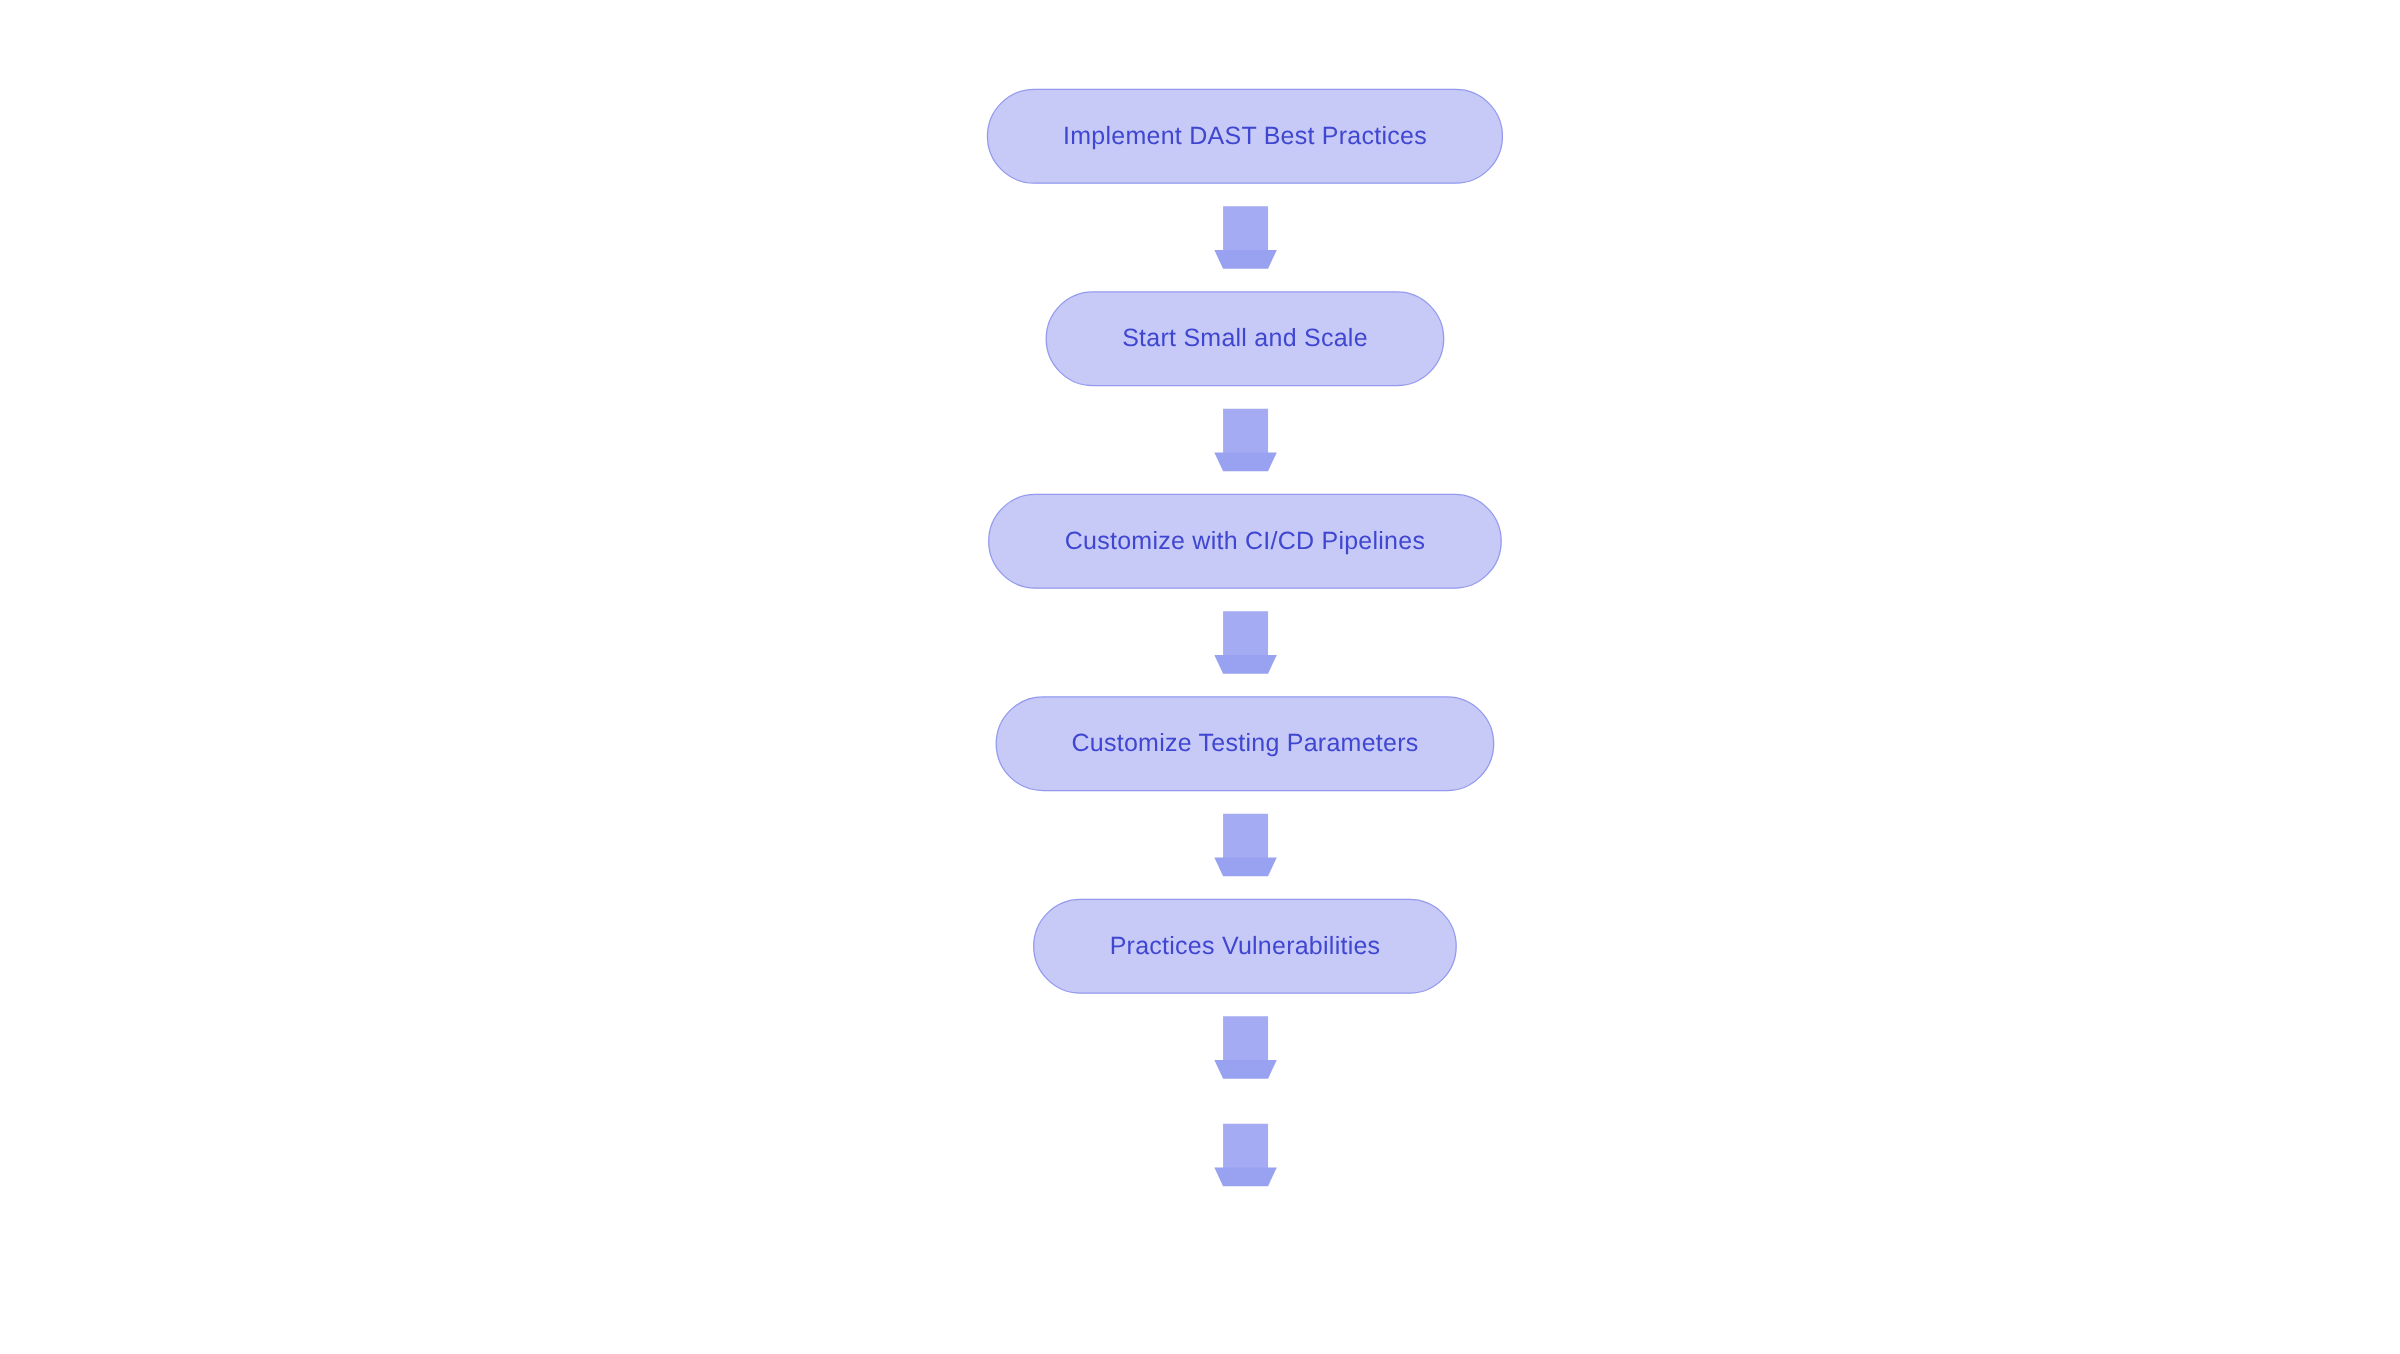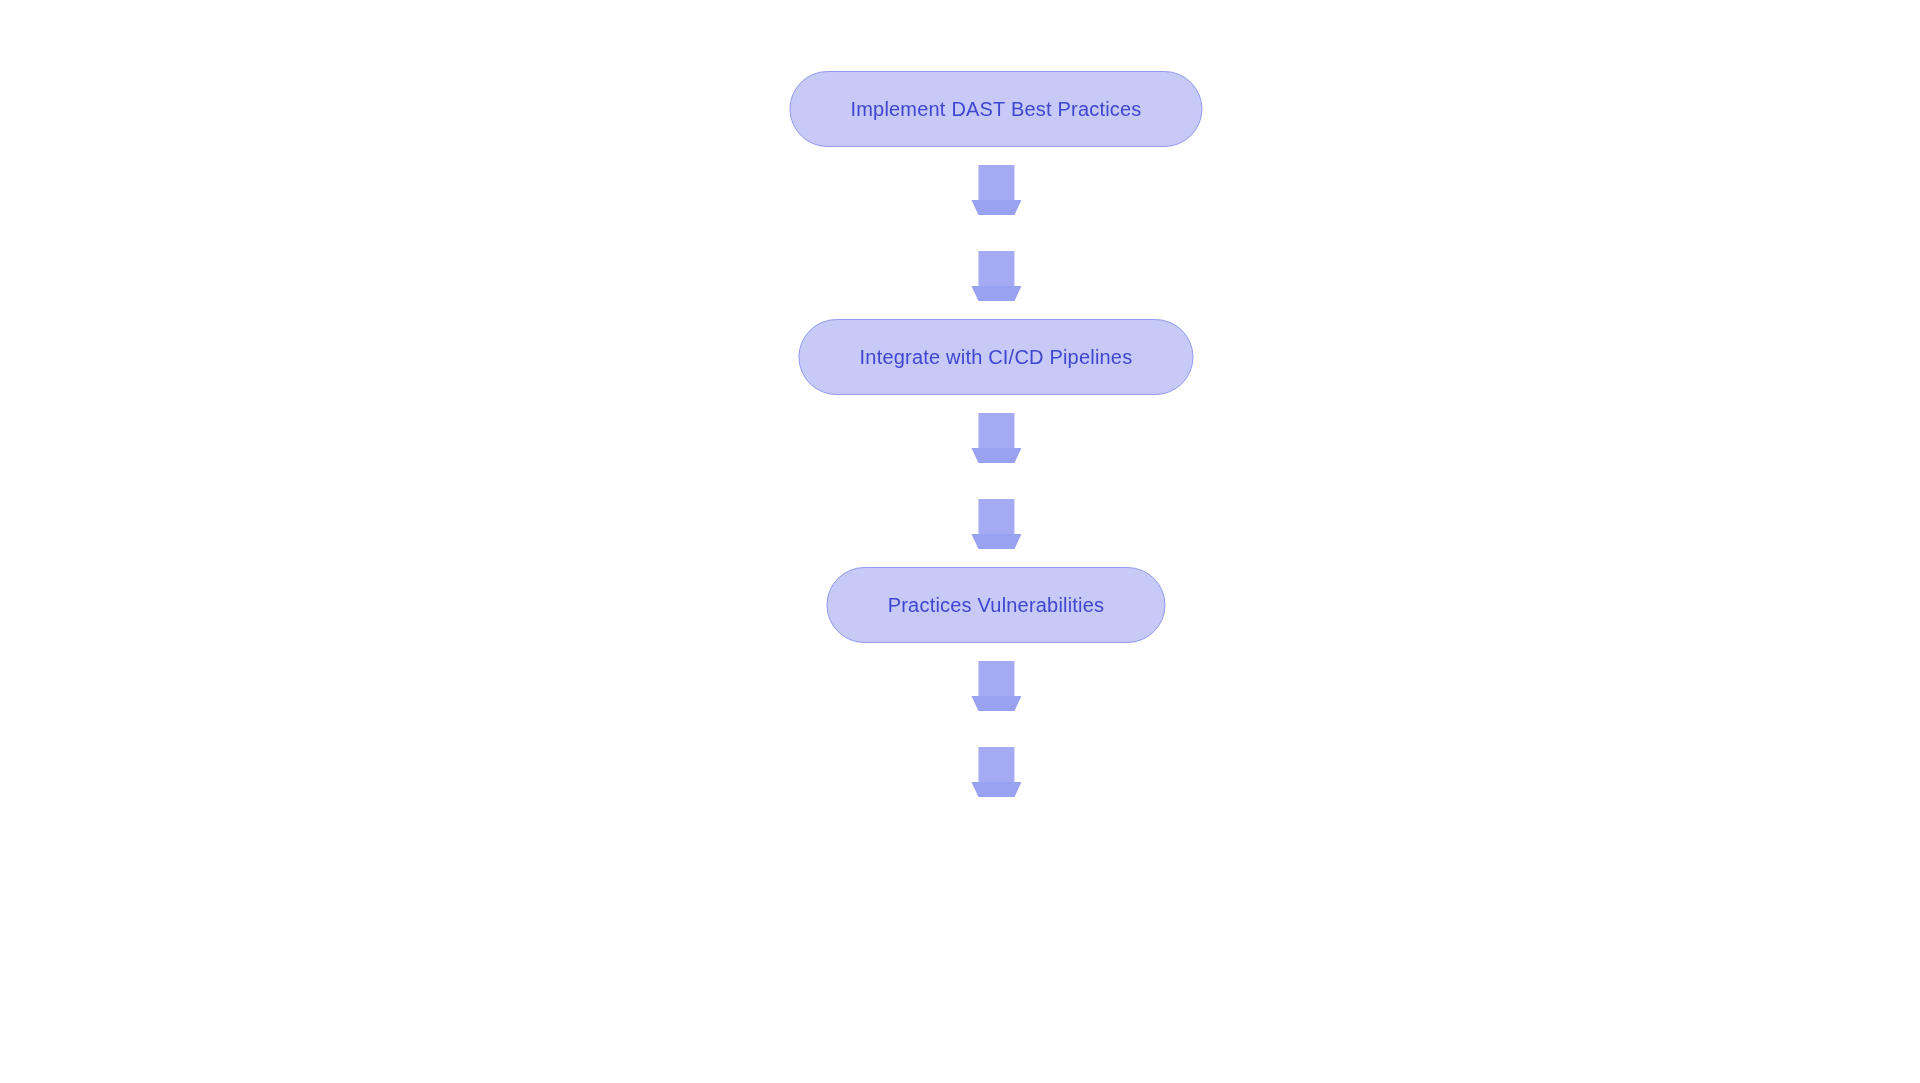--- a/index.html
+++ b/index.html
@@ -76,35 +76,41 @@
 
     <div class="node">
       <span>Implement DAST Best Practices</span>
     </div>
 
     <div class="connector">
       <div class="shaft"></div>
       <div class="head"></div>
     </div>
 
+    <div class="node">
+      <span>Start Small and Scale</span>
+    </div>
 
     <div class="connector">
       <div class="shaft"></div>
       <div class="head"></div>
     </div>
 
     <div class="node">
-      <span>Integrate with CI/CD Pipelines</span>
+      <span>Customize with CI/CD Pipelines</span>
     </div>
 
     <div class="connector">
       <div class="shaft"></div>
       <div class="head"></div>
     </div>
 
+    <div class="node">
+      <span>Customize Testing Parameters</span>
+    </div>
 
     <div class="connector">
       <div class="shaft"></div>
       <div class="head"></div>
     </div>
 
     <div class="node">
       <span>Practices Vulnerabilities</span>
     </div>
 

